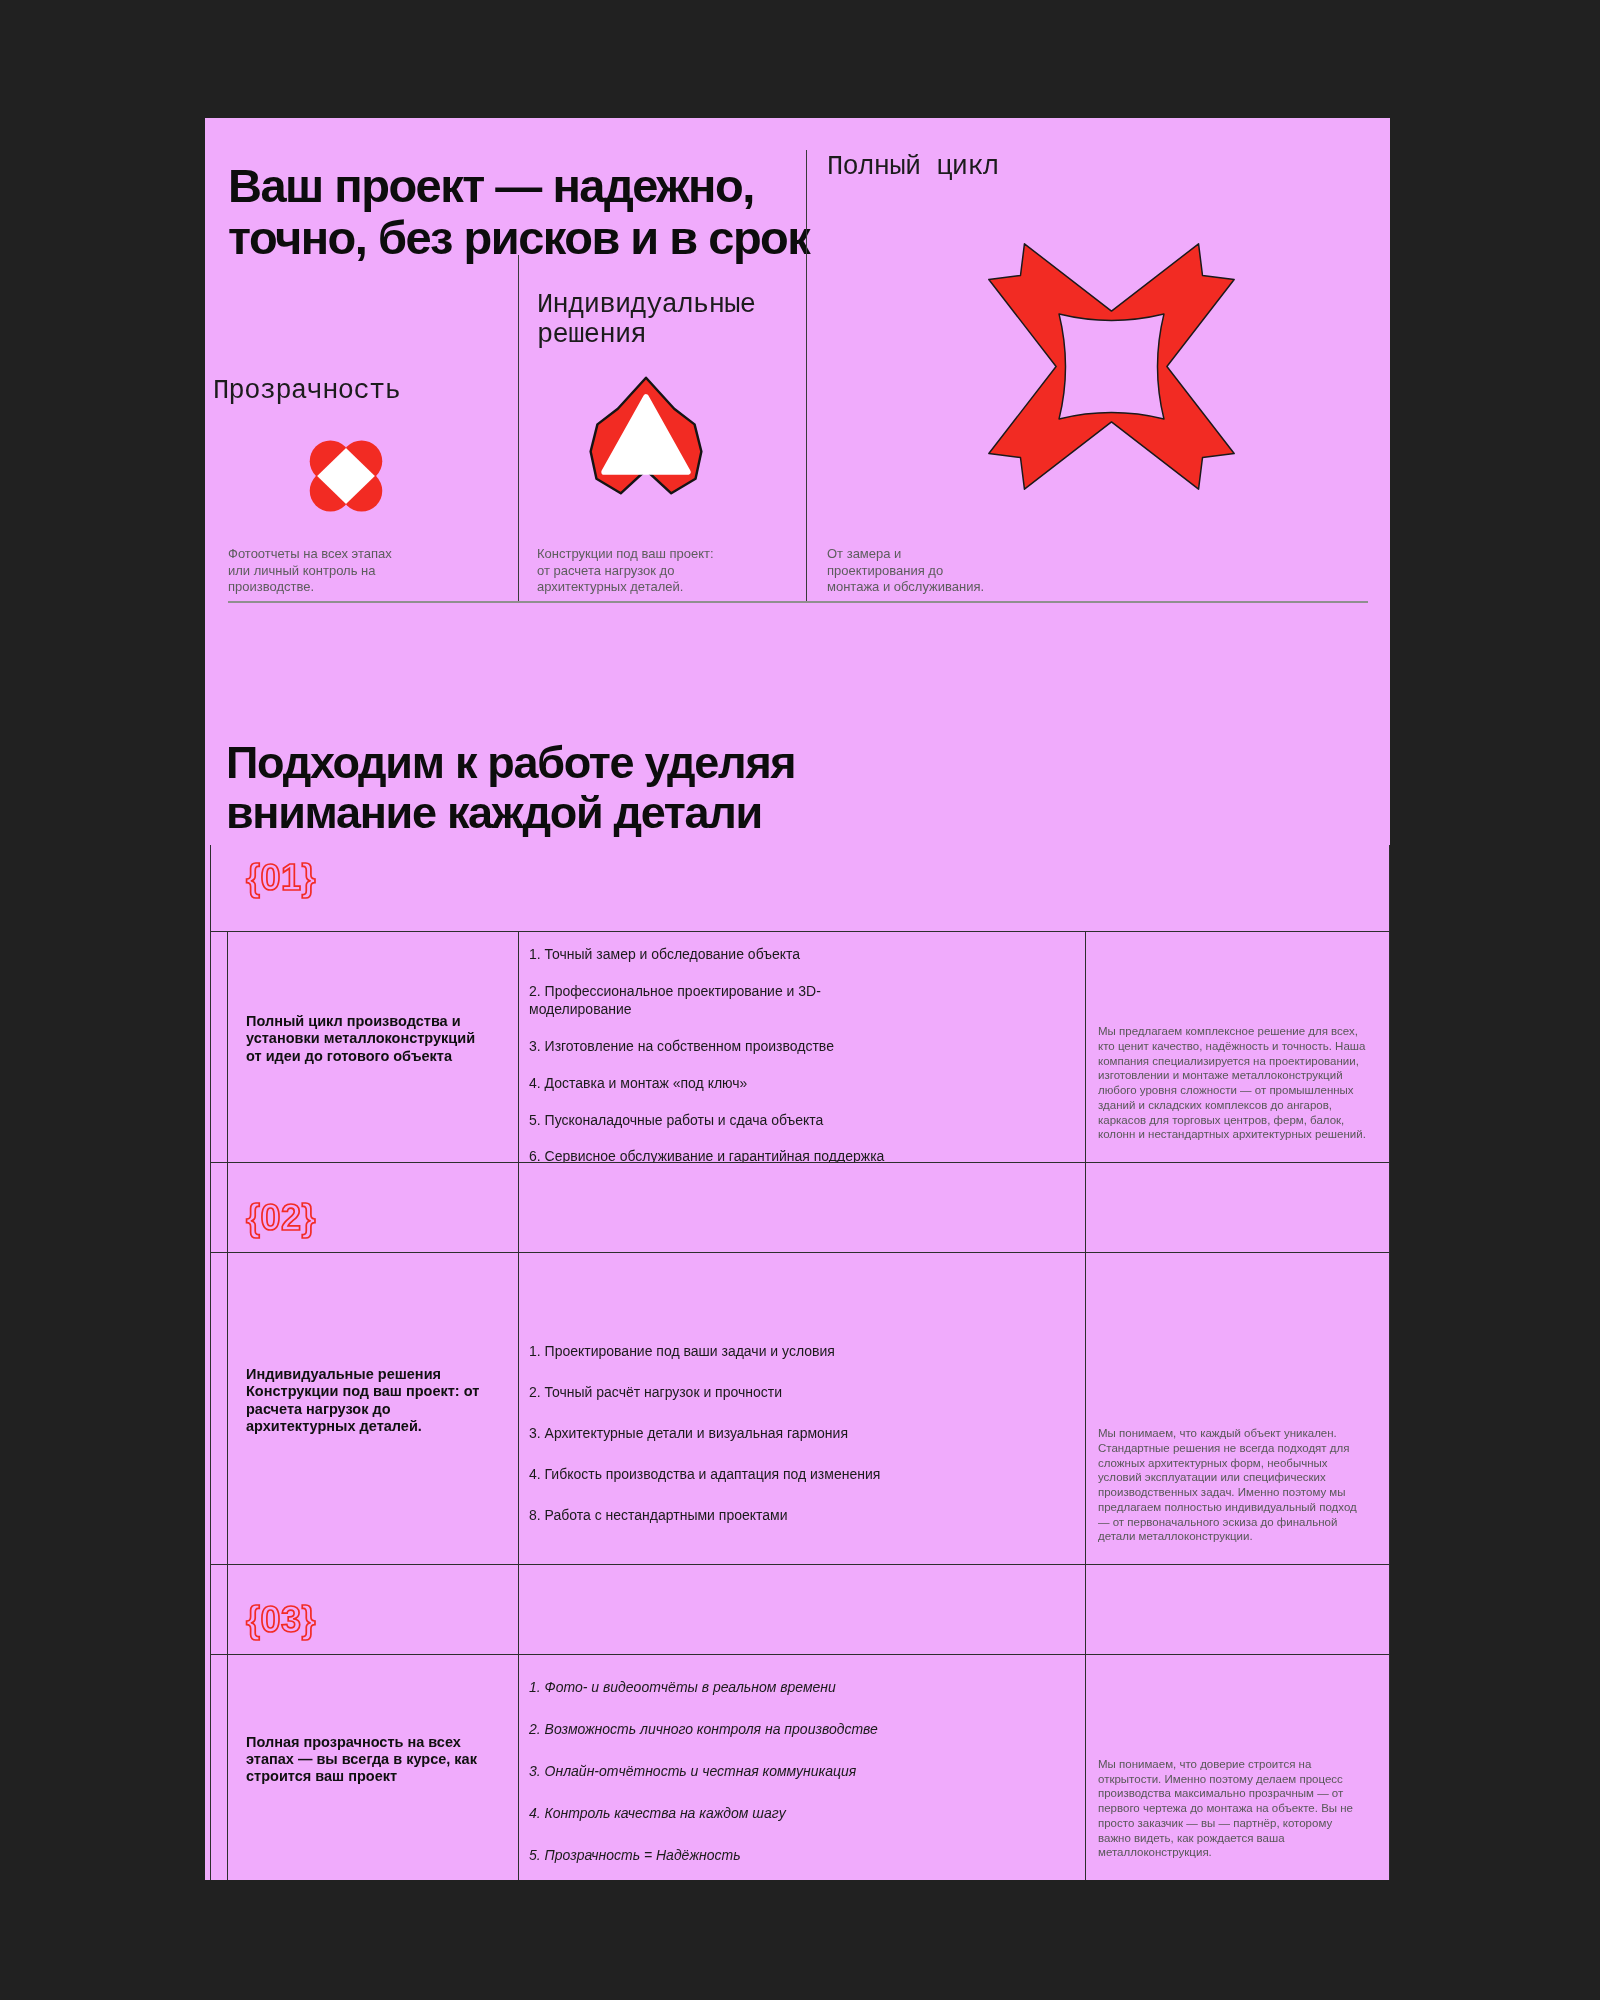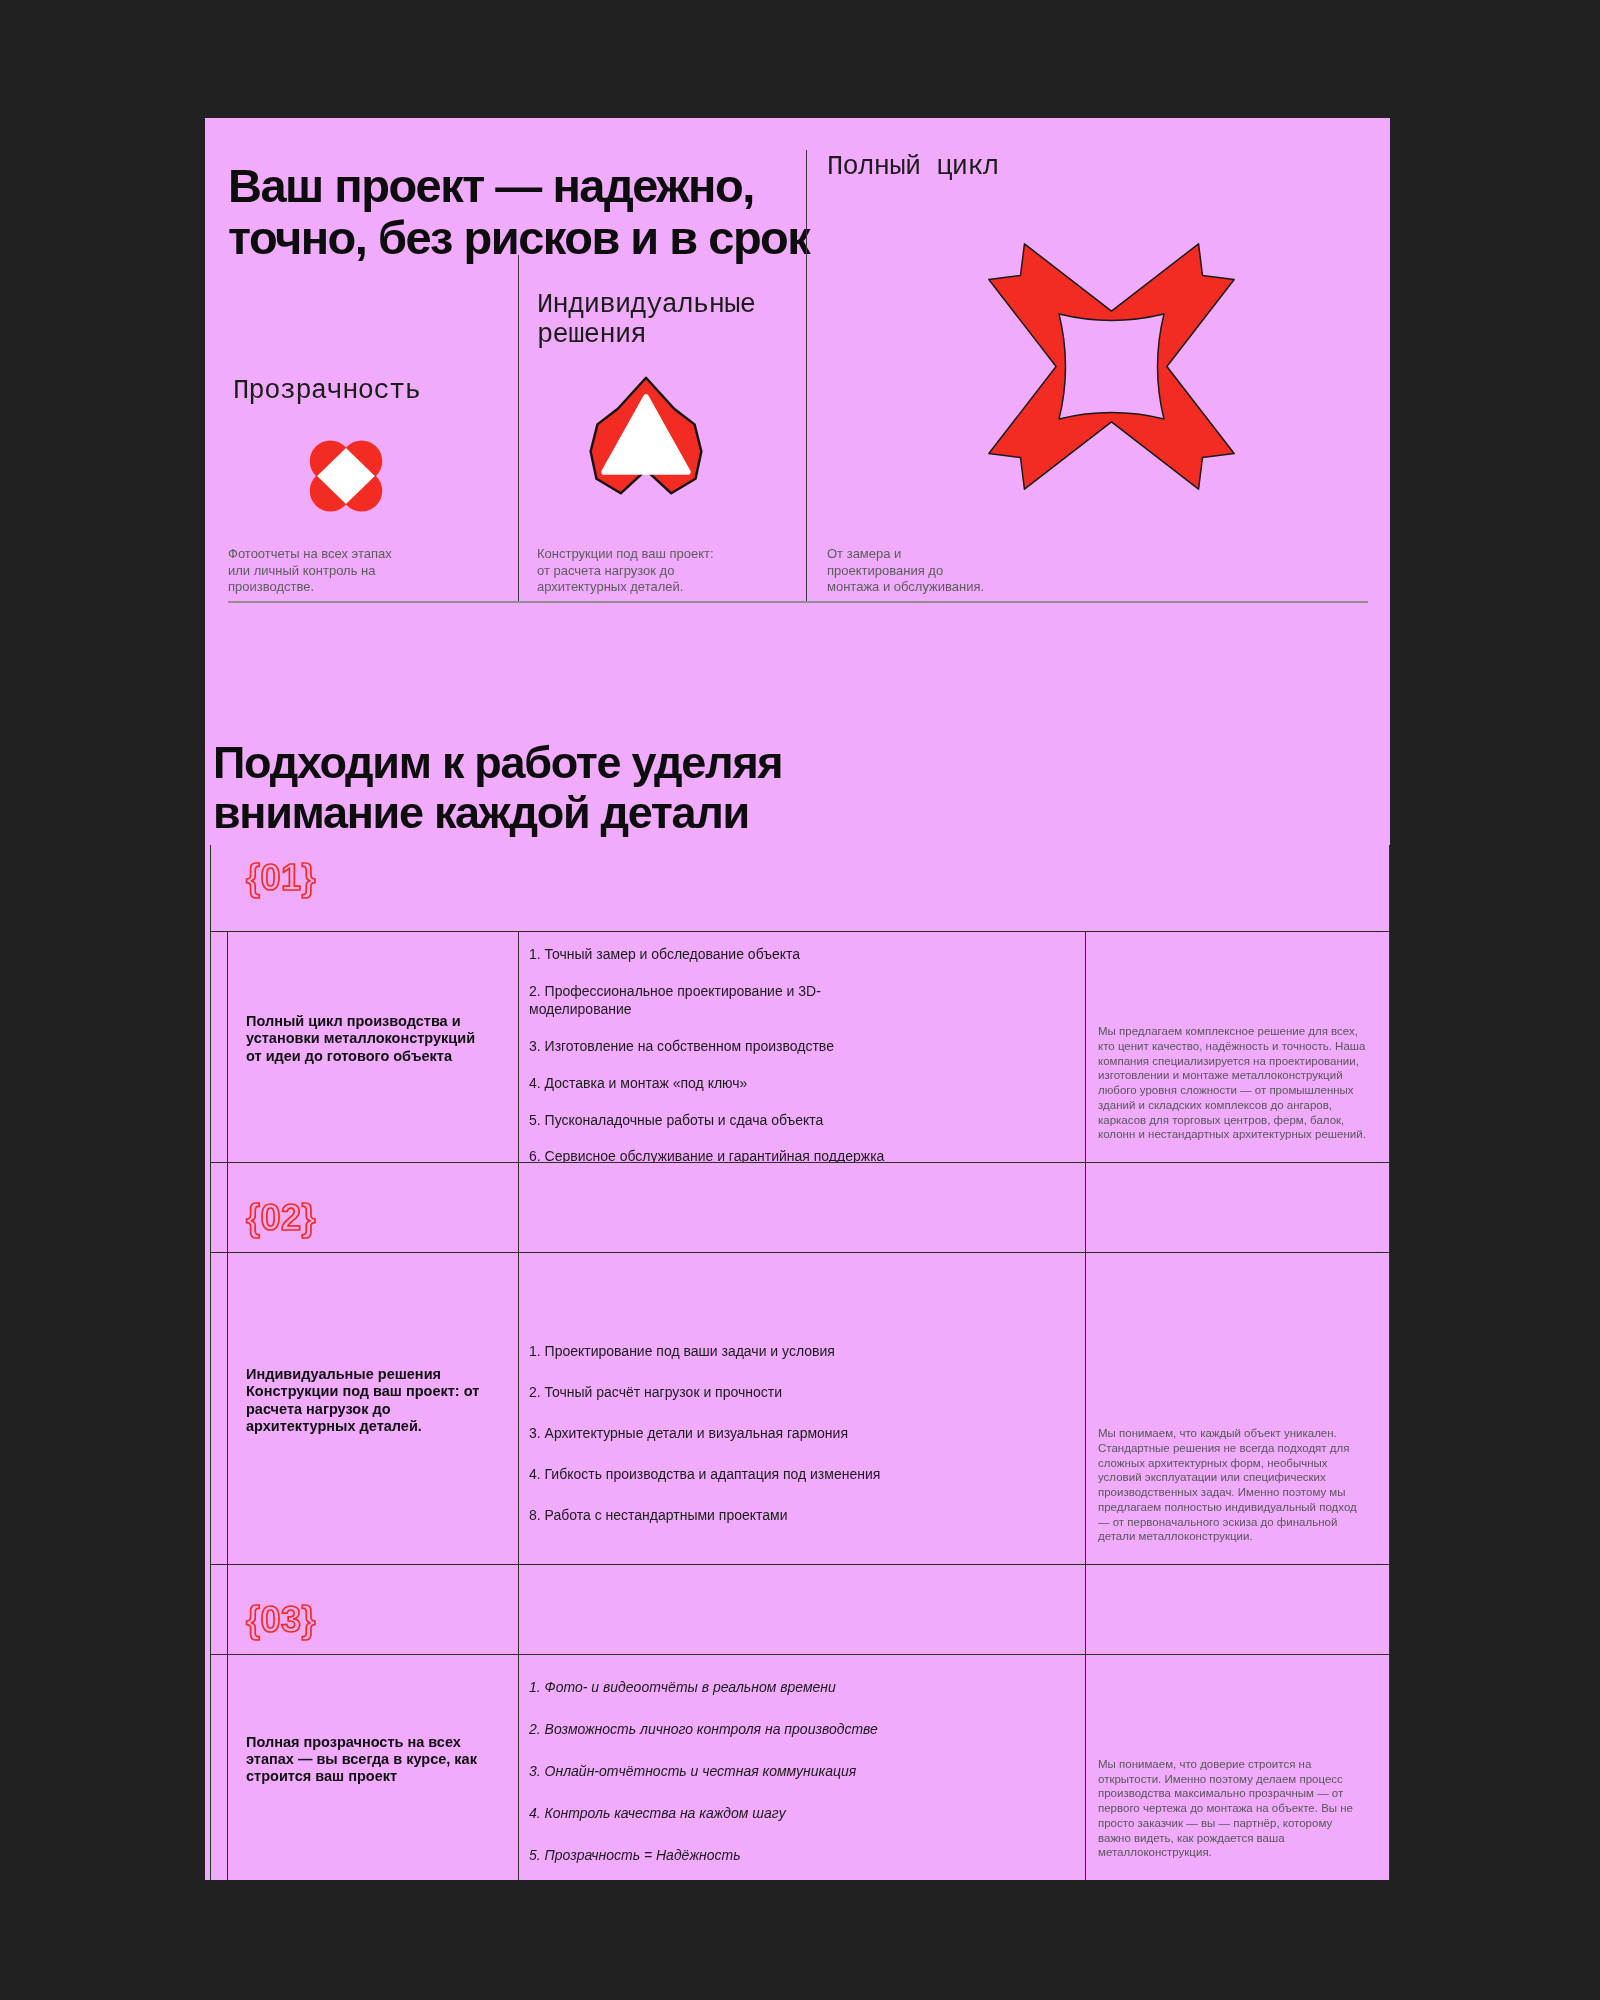--- a/index.html
+++ b/index.html
@@ -11,38 +11,38 @@
   *{margin:0;padding:0;box-sizing:border-box;}
   body{background:#000;font-family:"Liberation Sans", sans-serif;}
   .canvas{position:relative;width:1600px;height:2000px;background:var(--bg);overflow:hidden;}
   .page{position:absolute;left:205px;top:118px;width:1185px;height:1762px;background:#f0abfc;}
 
   
   .h1{position:absolute;left:23px;top:42px;font-size:47px;line-height:1.1;font-weight:700;
       color:#0d0d0d;letter-spacing:-1.5px;white-space:pre-line;}
   .col-label{position:absolute;font-size:27px;font-weight:400;color:#1c1c1c;line-height:1.12;
       letter-spacing:-0.6px;white-space:pre-line;font-family:Liberation Mono, monospace;}
-  #label-1{left:28px;top:258px;}
+  #label-1{left:8px;top:258px;}
   #label-2{left:332px;top:172px;}
   #label-3{left:622px;top:34px;}
   .caption{position:absolute;top:428px;font-size:13px;line-height:1.28;color:#5d5d5d;white-space:pre-line;}
   #cap-1{left:23px;}
   #cap-2{left:332px;}
   #cap-3{left:622px;}
   .vline{position:absolute;width:1px;background:#3a3a3a;}
   #vline-1{left:313px;top:137px;height:347px;}
   #vline-2{left:601px;top:32px;height:452px;}
   .hrule{position:absolute;left:23px;top:483px;width:1140px;height:2px;background:var(--rule);}
   .icon{position:absolute;}
   #icon-1{left:102px;top:322px;width:78px;height:72px;}
   #icon-2{left:373px;top:248px;width:136px;height:140px;}
   #icon-3{left:768px;top:110px;width:277px;height:277px;}
 
   
-  .h2{position:absolute;left:8px;top:620px;font-size:45px;line-height:1.12;font-weight:700;
+  .h2{position:absolute;left:21px;top:620px;font-size:45px;line-height:1.12;font-weight:700;
       color:#0d0d0d;letter-spacing:-1.3px;white-space:pre-line;}
   .table{position:absolute;left:5px;top:727px;width:1180px;height:1035px;
       border-left:1px solid var(--line);border-right:1px solid var(--line);}
   .trow{display:grid;grid-template-columns:17px 291px 567px 1fr;}
   .trow > div{overflow:hidden;}
   .strip{height:90px;border-top:1px solid var(--line);}
   .strip.first{height:86px;border-top:none;}
   .row-content{border-top:1px solid var(--line);}
   #row-1{height:231px;}
   #row-2{height:312px;}

